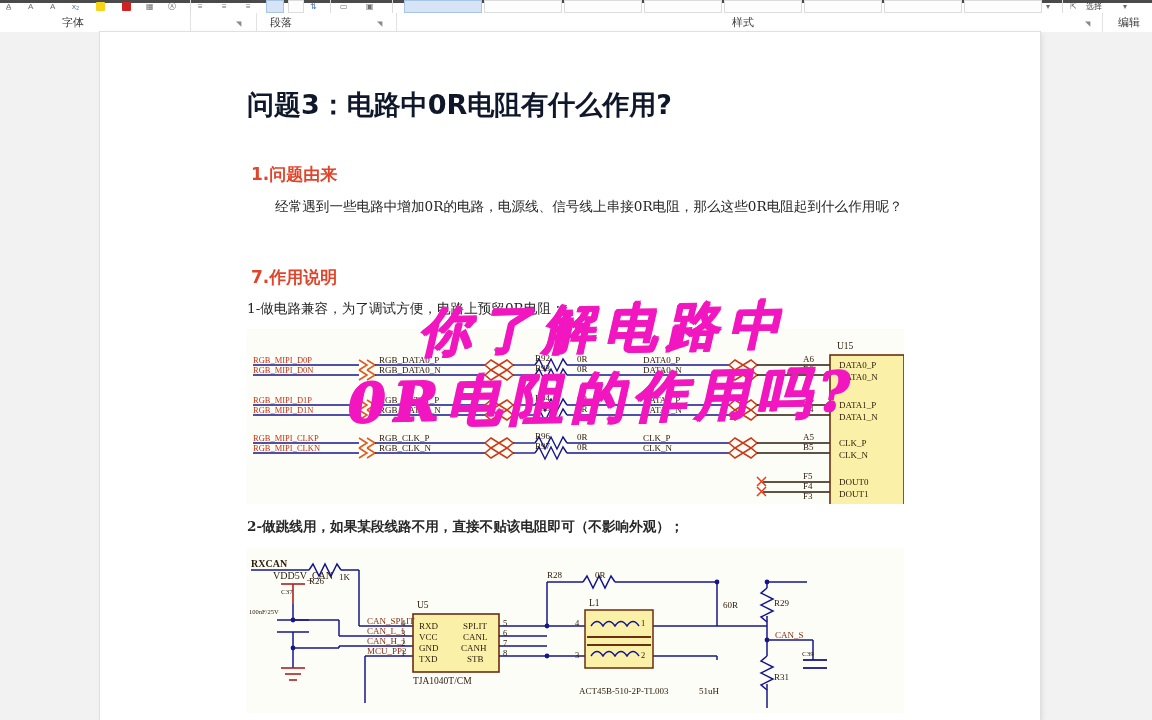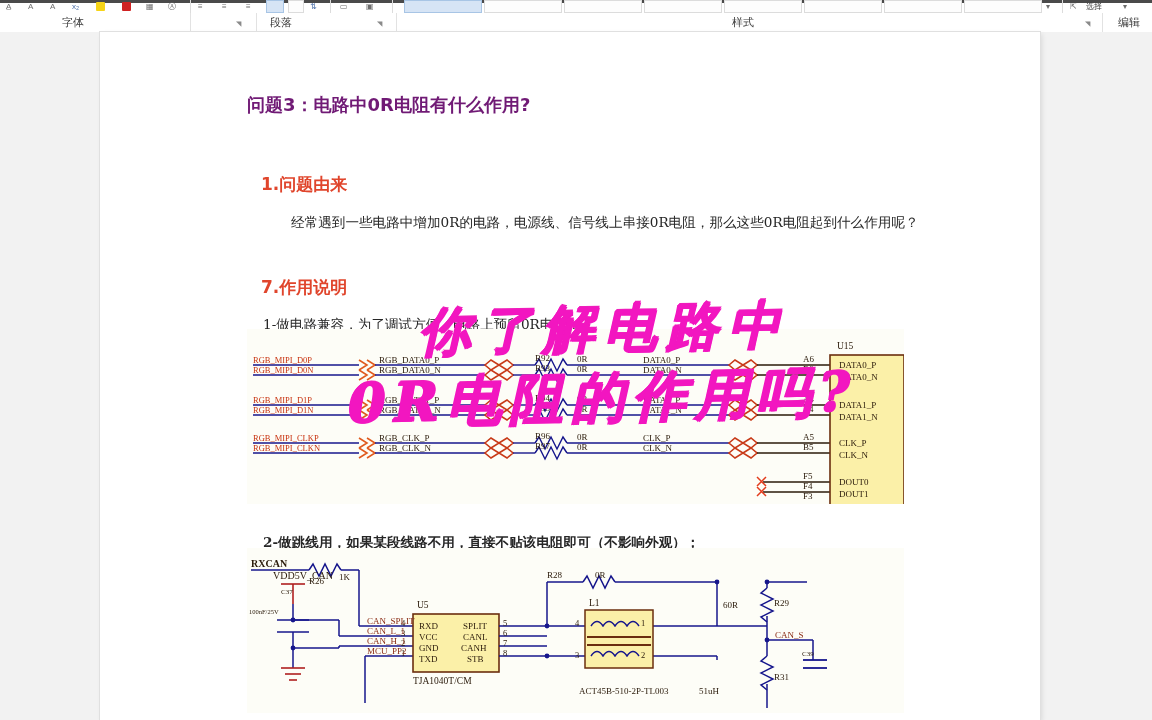--- a/index.html
+++ b/index.html
@@ -27,27 +27,27 @@
   .glabel{position:absolute;top:3px;font-size:11px;color:#3b3b3b;line-height:14px;white-space:nowrap;font-family:"DejaVu Sans",sans-serif;}
   .glaunch{position:absolute;top:7px;width:7px;height:7px;font-size:7px;line-height:7px;color:#8a8a8a;}
   .gsep{position:absolute;top:0px;width:1px;height:19px;background:#e2e2e2;}
 
   
   .doccanvas{position:absolute;left:0;top:32px;width:1152px;height:688px;background:#f2f2f2;}
   .page{position:absolute;left:100px;top:0px;width:940px;height:688px;background:#ffffff;
         box-shadow:0 0 0 1px #e0e0e0, 2px 2px 5px rgba(0,0,0,.10);}
 
   h1.doctitle{margin:0;position:absolute;left:147px;top:56px;width:700px;
-      font-family:"DejaVu Sans",sans-serif;font-weight:bold;font-size:18px;line-height:34px;
-      color:#701a75;letter-spacing:0px;white-space:nowrap;}
-  h2.sec{margin:14px;position:absolute;left:147px;width:420px;
+      font-family:"DejaVu Sans",sans-serif;font-weight:bold;font-size:27px;line-height:34px;
+      color:#0f172a;letter-spacing:0px;white-space:nowrap;}
+  h2.sec{margin:4px;position:absolute;left:147px;width:420px;
       font-family:"DejaVu Sans",sans-serif;font-weight:bold;font-size:17px;line-height:22px;color:#e0452c;white-space:nowrap;}
   #sec1{top:127px;}
   #sec2{top:230px;}
-  p.body{margin:16px;position:absolute;left:147px;width:657px;
+  p.body{margin:0;position:absolute;left:147px;width:657px;
       font-family:"DejaVu Serif",serif;font-size:13.6px;line-height:23px;color:#262626;text-align:justify;}
   #para1{top:163px;text-indent:28px;}
   #para2{top:265px;}
   #para3{top:483px;font-weight:bold;}
 
   
   .wm{position:absolute;color:#f216c0;font-family:"DejaVu Serif",serif;font-weight:bold;
       font-style:italic;white-space:nowrap;pointer-events:none;
       text-shadow:1px 1px 0 #f216c0,-1px 1px 0 #f216c0,1px -1px 0 #ee20bb;}
   #wm1{left:318px;top:262px;font-size:52px;letter-spacing:10px;transform:rotate(-1.2deg);}

